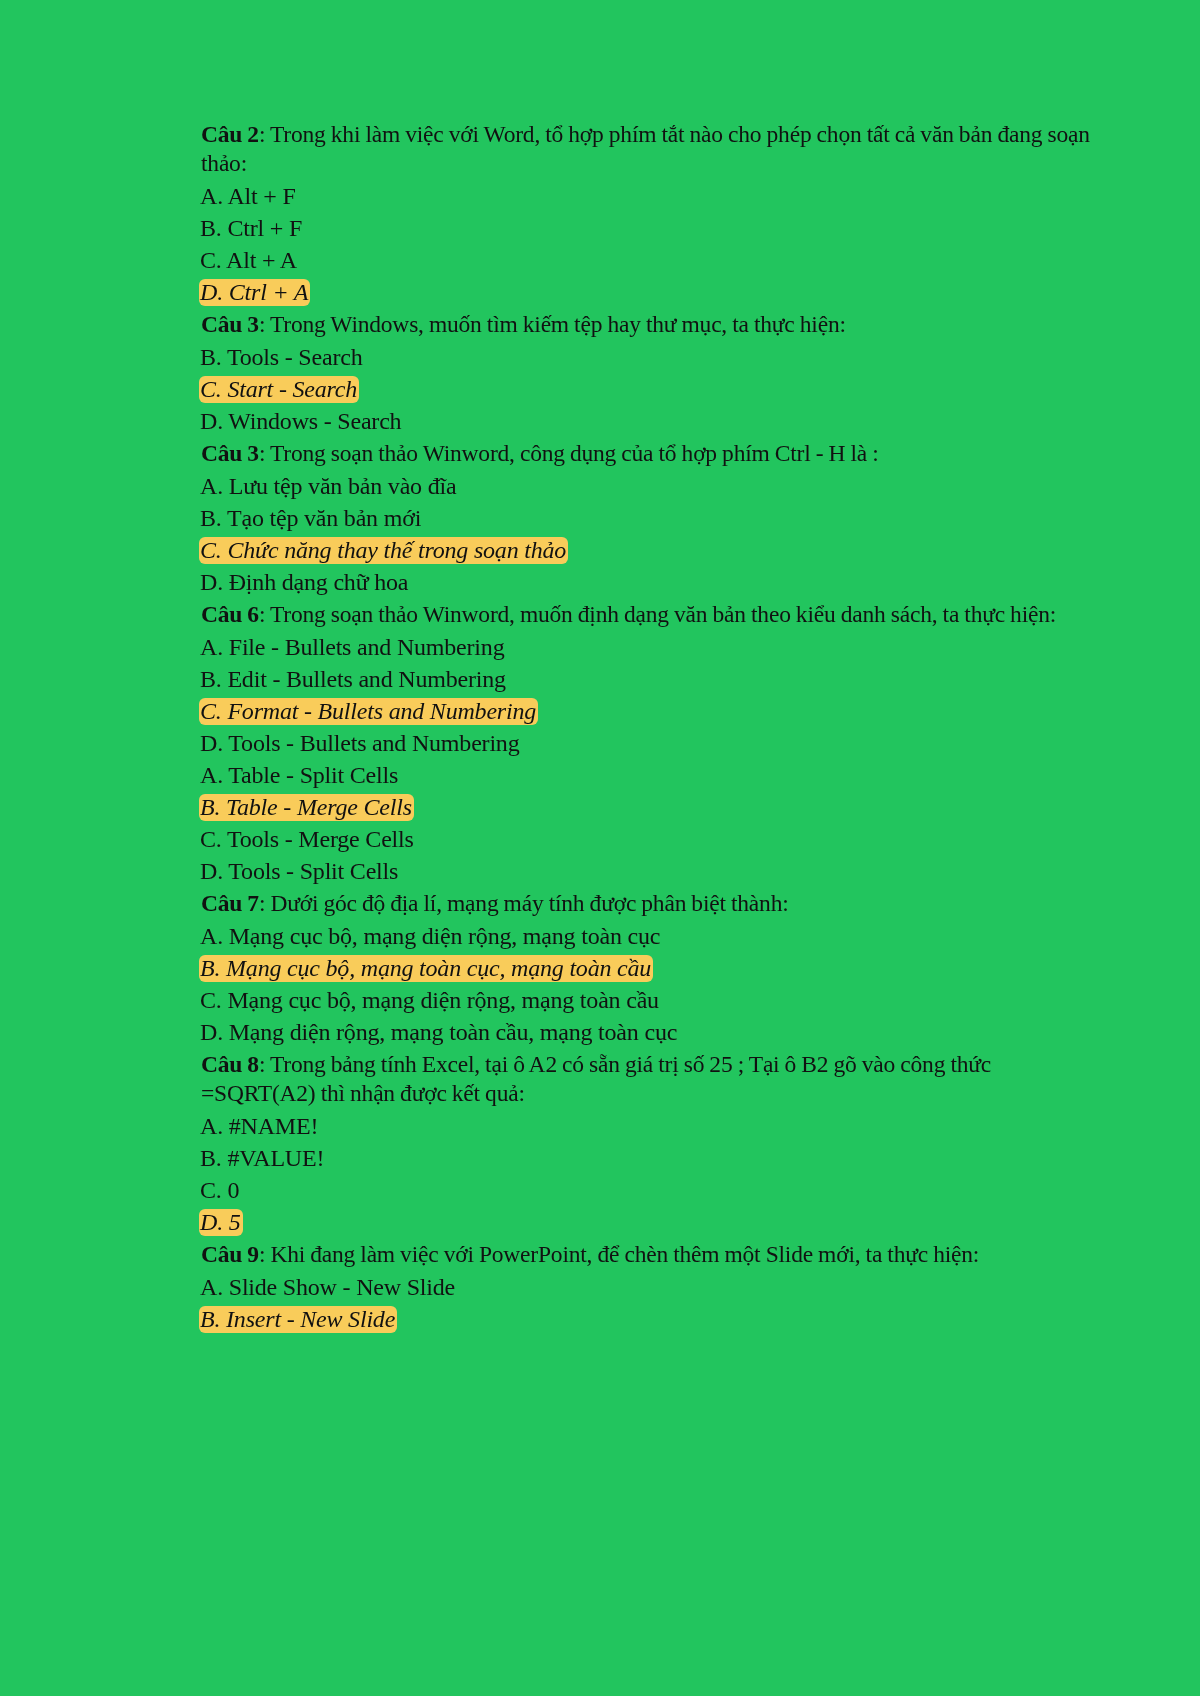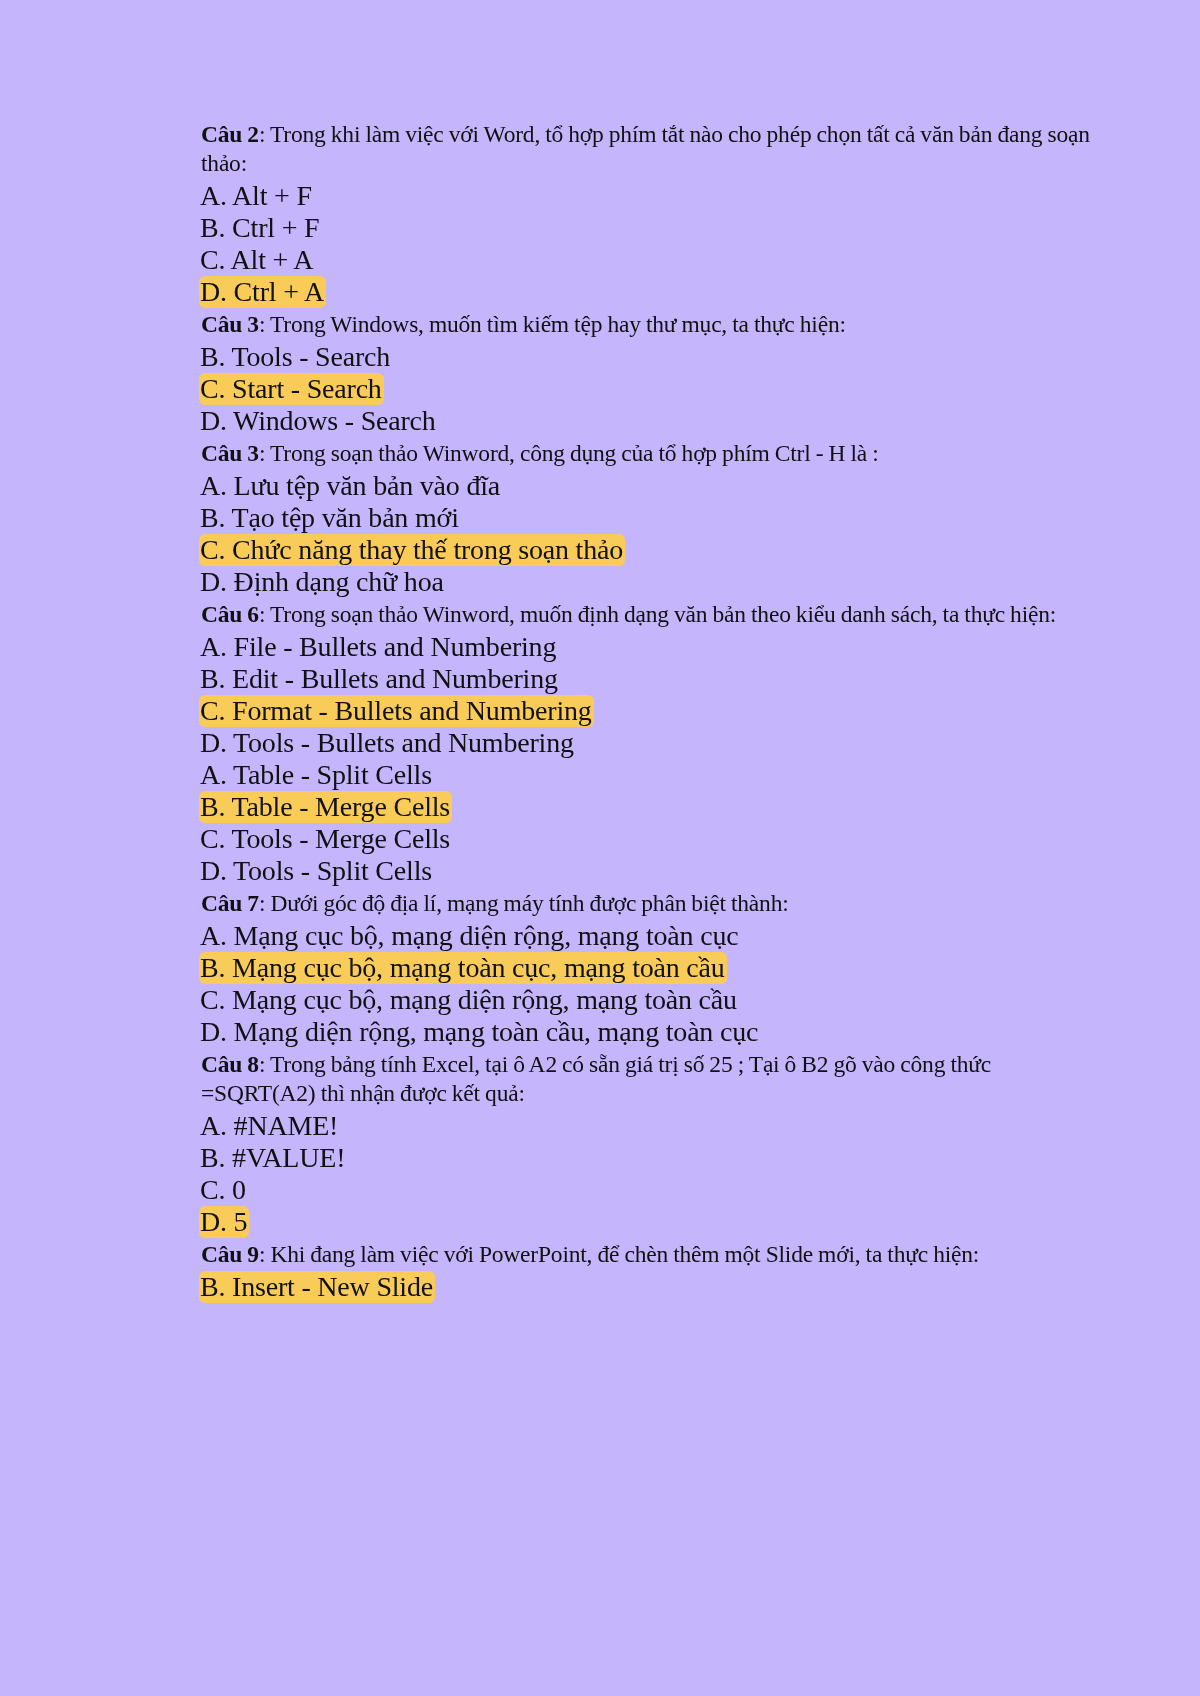--- a/index.html
+++ b/index.html
@@ -14,53 +14,54 @@
       overflow: hidden;
       font-family: "Liberation Serif", "DejaVu Serif", serif;
       color: #111111;
     }
     .page {
       position: absolute;
       left: 0;
       top: 0;
       width: 1200px;
       height: 1696px;
-      background: #c4b5fd;
+      background: #22c55e;
     }
     .content {
       position: absolute;
       left: 201px;
       top: 120px;
       width: 890px;
     }
     .question {
       font-size: 23.5px;
       line-height: 29px;
       margin: 0 0 4px 0;
       letter-spacing: -0.2px;
       word-spacing: -0.5px;
     }
     .question .q-label {
       font-weight: bold;
     }
     .option {
-      font-size: 28px;
+      font-size: 24px;
       line-height: 28px;
       margin: 0 0 4px 0;
       letter-spacing: -0.2px;
       height: 28px;
       white-space: nowrap;
     }
     .option .opt-text {
       padding: 0 2px 1px 1px;
       margin-left: -2px;
       border-radius: 6px;
     }
     .option.correct .opt-text {
       background: #f9cc5a;
+      font-style: italic;
     }
   </style>
 </head>
 <body>
 
 <div class="page">
   <div class="content">
 
     <div class="question">
       <span class="q-label">Câu 2</span><span>: Trong khi làm việc với Word, tổ hợp phím tắt nào cho phép chọn tất cả văn bản đang soạn thảo:</span>
@@ -110,16 +111,17 @@
       <span class="q-label">Câu 8</span><span>: Trong bảng tính Excel, tại ô A2 có sẵn giá trị số 25 ; Tại ô B2 gõ vào công thức =SQRT(A2) thì nhận được kết quả:</span>
     </div>
     <div class="option"><span class="opt-text">A. #NAME!</span></div>
     <div class="option"><span class="opt-text">B. #VALUE!</span></div>
     <div class="option"><span class="opt-text">C. 0</span></div>
     <div class="option correct"><span class="opt-text">D. 5</span></div>
 
     <div class="question">
       <span class="q-label">Câu 9</span><span>: Khi đang làm việc với PowerPoint, để chèn thêm một Slide mới, ta thực hiện:</span>
     </div>
+    <div class="option"><span class="opt-text">A. Slide Show - New Slide</span></div>
     <div class="option correct"><span class="opt-text">B. Insert - New Slide</span></div>
 
   </div>
 </div>
 
 </body></html>

